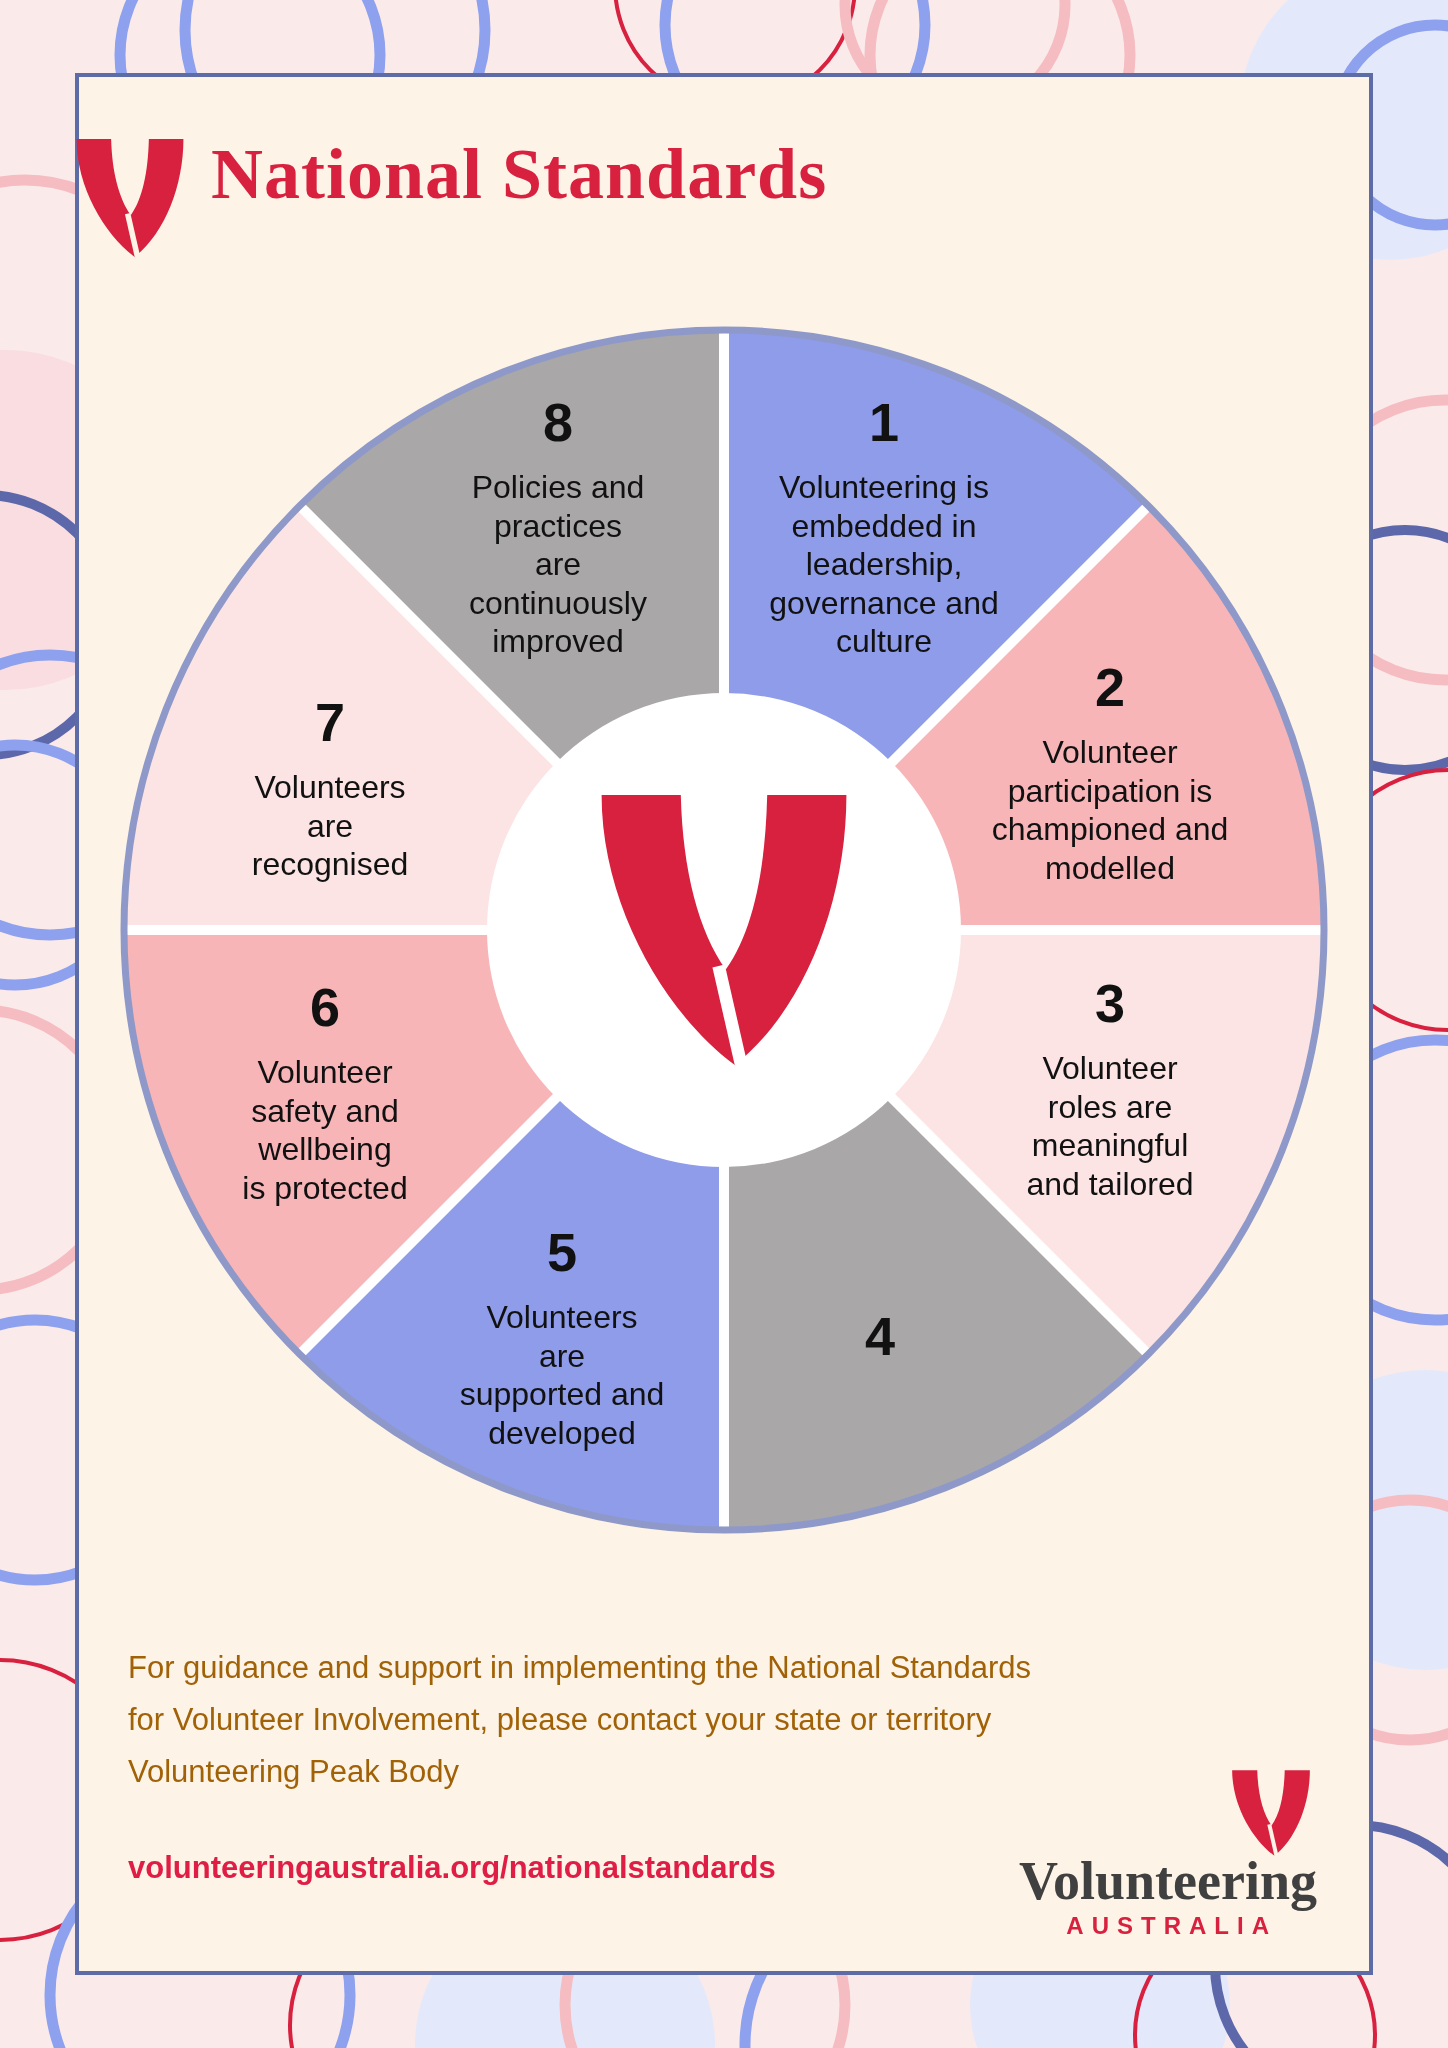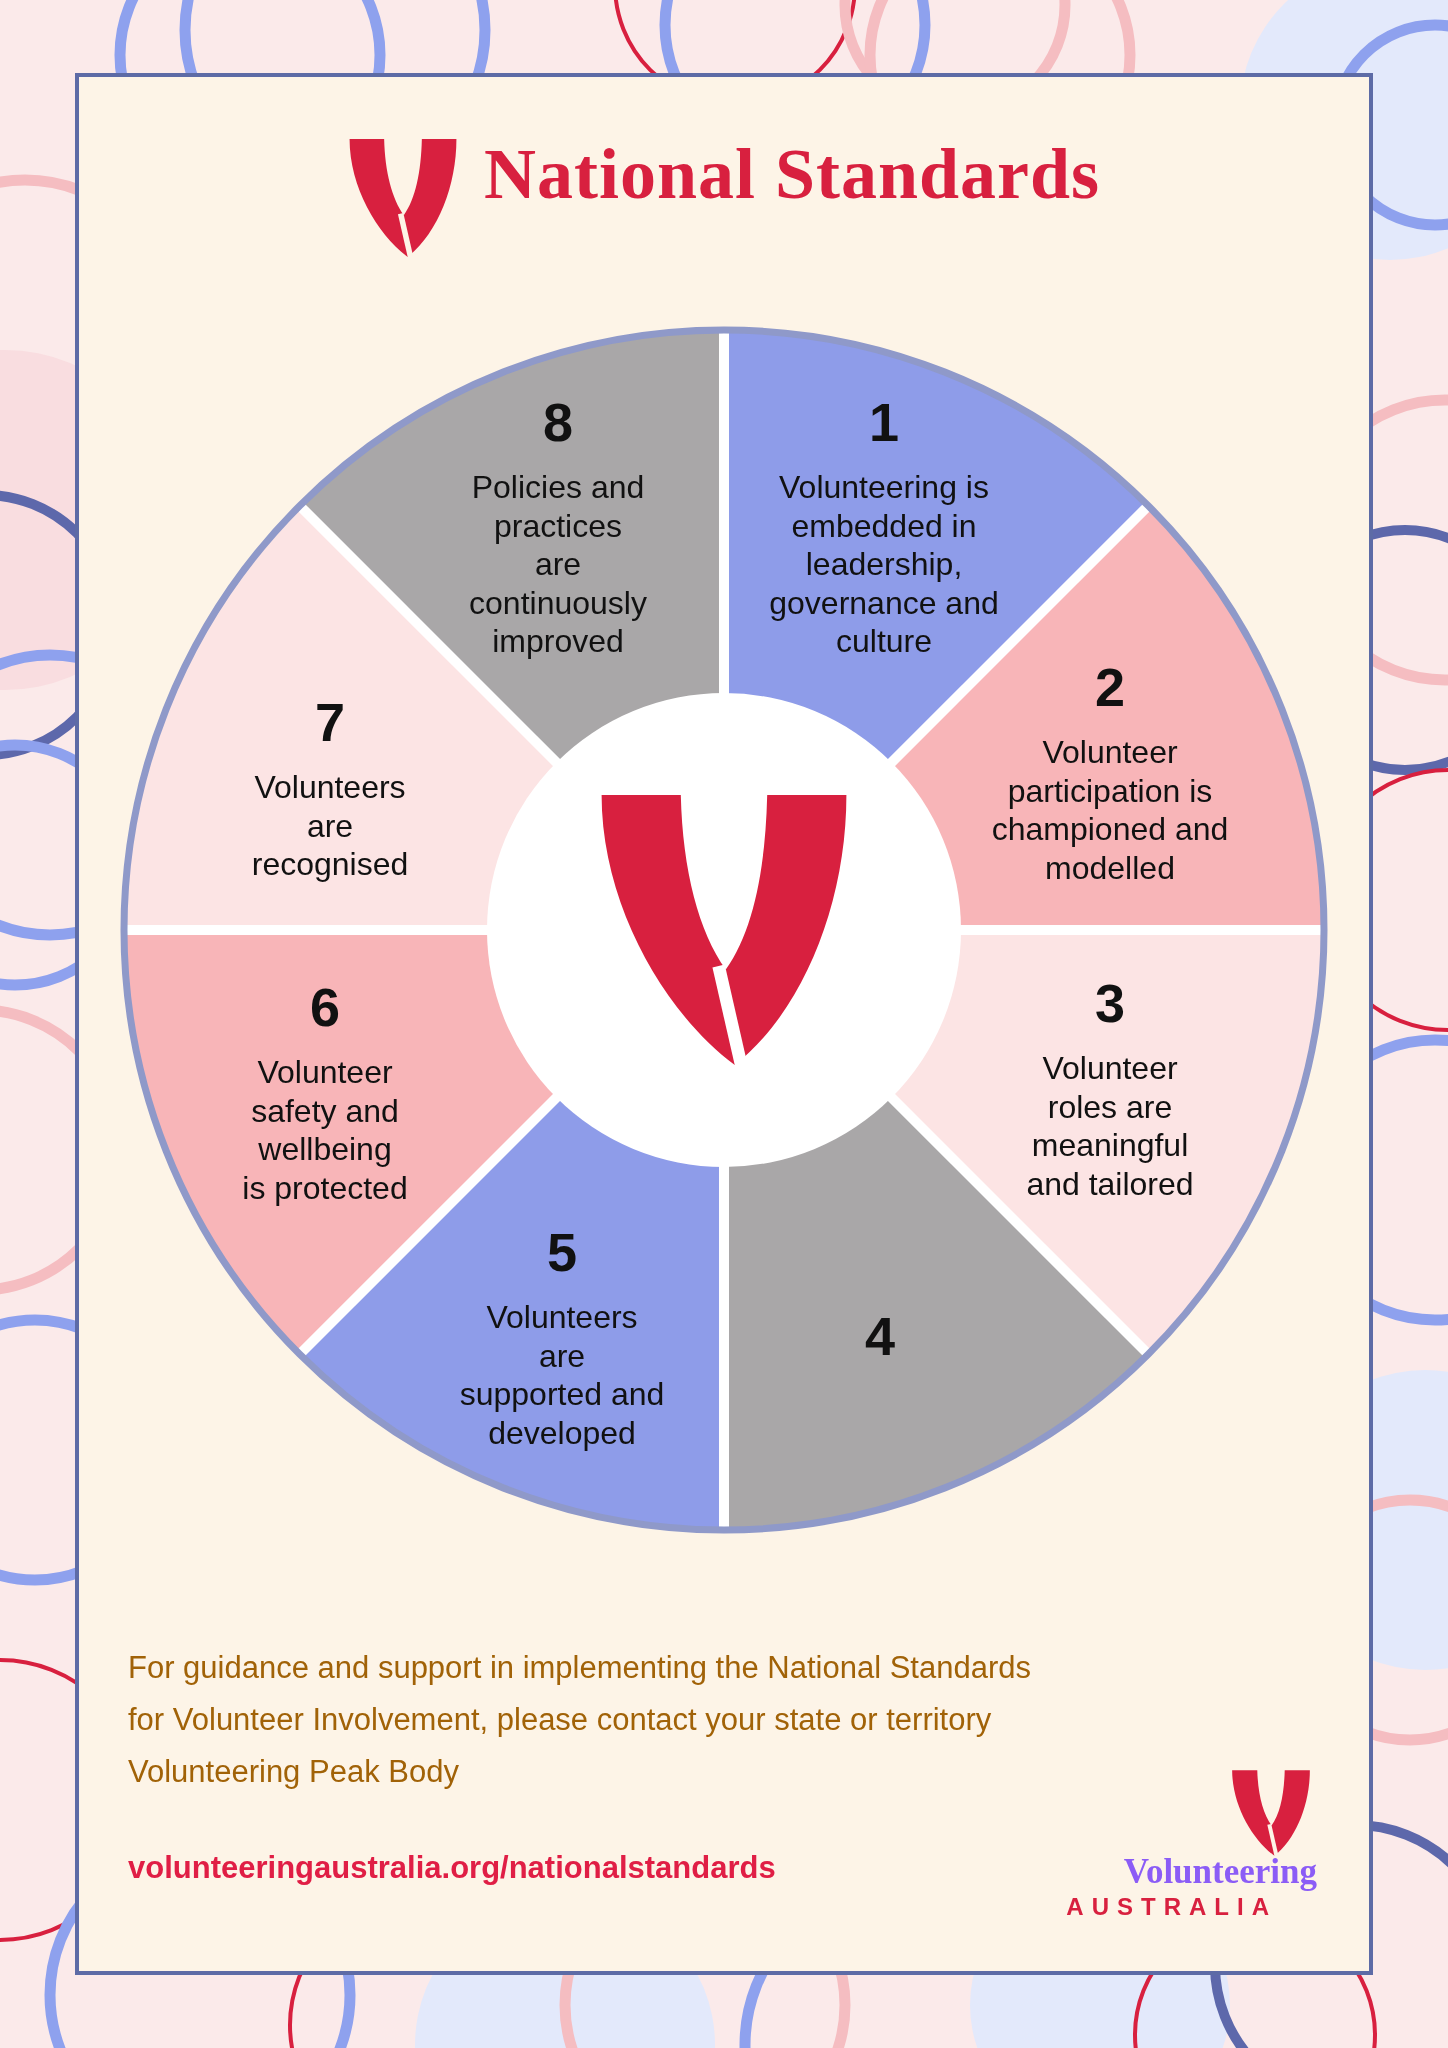--- a/index.html
+++ b/index.html
@@ -15,21 +15,21 @@
   .decor { position:absolute; inset:0; z-index:0; }
   .poster {
     position:absolute; left:75px; top:73px;
     width:1298px; height:1902px;
     background:#fdf4e7;
     border:4px solid #5d6ba6;
     z-index:1;
   }
   .header {
     position:absolute; left:75px; top:138px; width:1298px;
-    display:flex; justify-content:center; align-items:flex-start; gap:26px;
+    display:flex; align-items:flex-start; gap:26px;
     z-index:3;
   }
   .header-logo { width:110px; height:120px; flex:0 0 auto; }
   .title-line1 {
     font-family:"Liberation Serif", serif;
     font-weight:700; font-size:72px; line-height:1.0;
     color:#d8203f; letter-spacing:1px;
   }
   .title-line2 {
     font-family:"Liberation Sans", sans-serif;
@@ -50,21 +50,21 @@
     font-size:31px; line-height:1.68; font-weight:700;
     color:#e01e45; text-decoration:none; display:inline-block;margin-top:20px;
   }
   .va-logo {
     position:absolute; right:131px; top:1770px; width:320px;
     text-align:right; z-index:3;
   }
   .va-logo-icon { width:80px; height:86px; margin-right:6px; }
   .va-logo-name {
     font-family:"Liberation Serif", serif; font-weight:700;
-    font-size:35px; line-height:1.0; color:#8b5cf6; margin-top:-6px;
+    font-size:54px; line-height:1.0; color:#404040; margin-top:-6px;
   }
   .va-logo-sub {
     font-size:24px; font-weight:700; color:#d8203f;
     letter-spacing:8px; margin-top:4px; padding-right:40px;
   }
 </style>
 </head>
 <body>
 
 <svg class="decor" viewBox="0 0 1448 2048">

